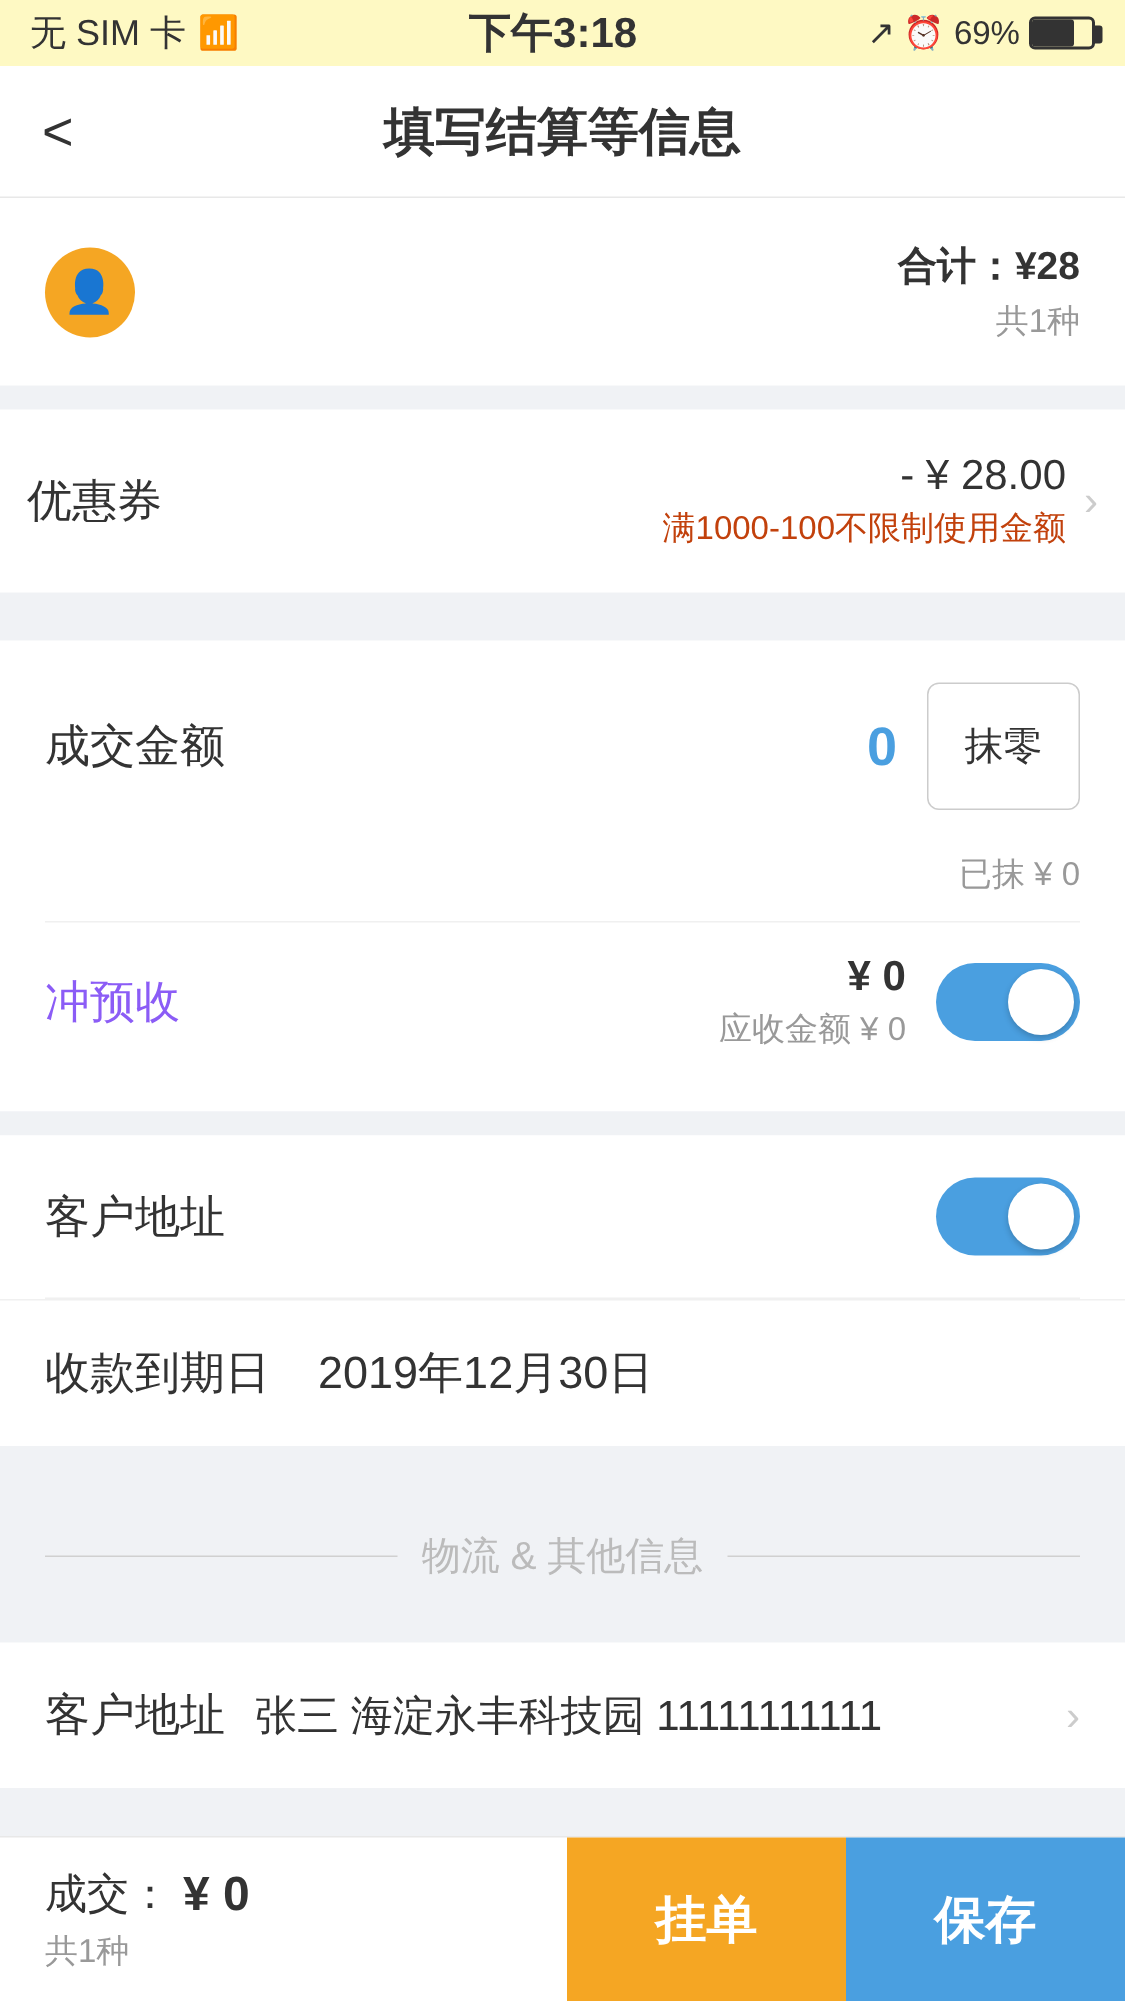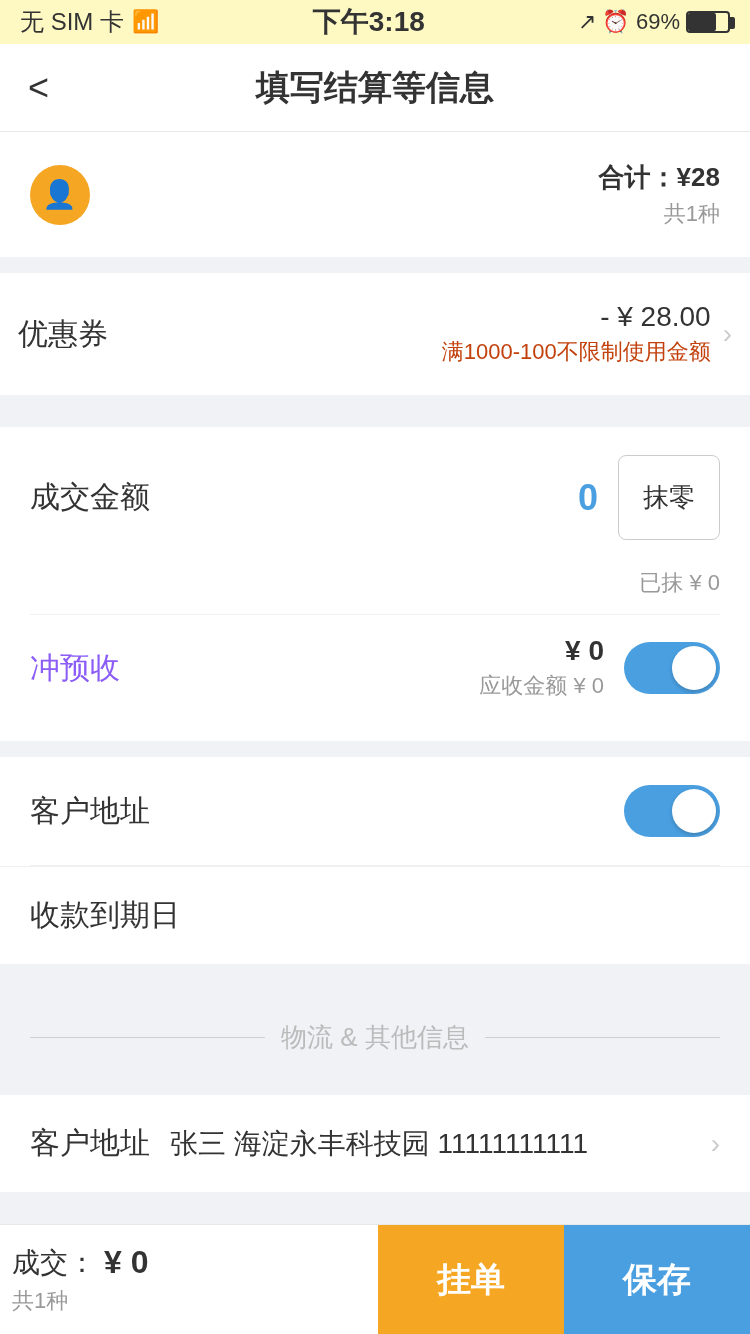--- a/index.html
+++ b/index.html
@@ -209,21 +209,21 @@
       left: 0;
       width: 750px;
       height: 110px;
       background: #fff;
       display: flex;
       align-items: center;
       border-top: 1px solid #e8e8e8;
     }
     .bottom-info {
       flex: 1;
-      padding: 0 12px;
+      padding: 0 30px;
     }
     .bottom-deal { font-size: 28px; color: #333; }
     .bottom-deal-row { display: flex; align-items: center; gap: 8px; }
     .bottom-deal-amount { font-size: 32px; font-weight: 600; color: #333; }
     .bottom-count { font-size: 22px; color: #999; margin-top: 4px; }
     .btn-pending {
       height: 110px;
       width: 186px;
       background: #f5a623;
       color: #fff;
@@ -331,20 +331,21 @@
     <div class="debt-section">
       <span class="debt-label">客户地址</span>
       <div class="toggle">
         <div class="toggle-knob"></div>
       </div>
     </div>
     <div class="divider"></div>
     <div class="due-date-section">
       <div class="due-date-row">
         <span class="due-date-label">收款到期日</span>
+        <span class="due-date-value">2019年12月30日</span>
       </div>
     </div>
   </div>
 
   <div class="section-gap"></div>
 
   <div class="logistics-section">
     <div class="logistics-line">
       <span class="logistics-label">物流 &amp; 其他信息</span>
     </div>

